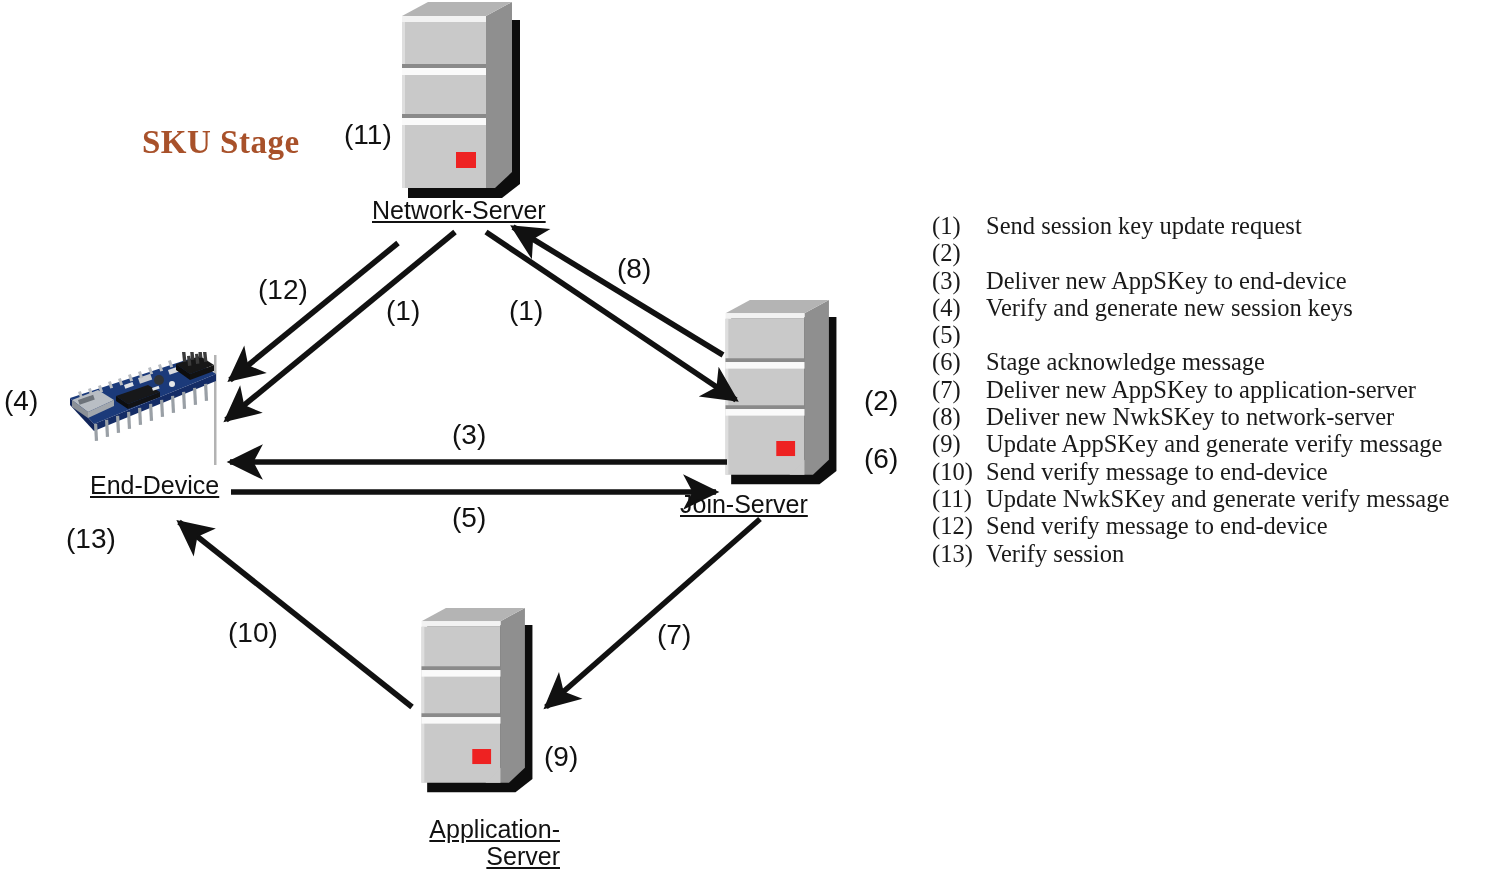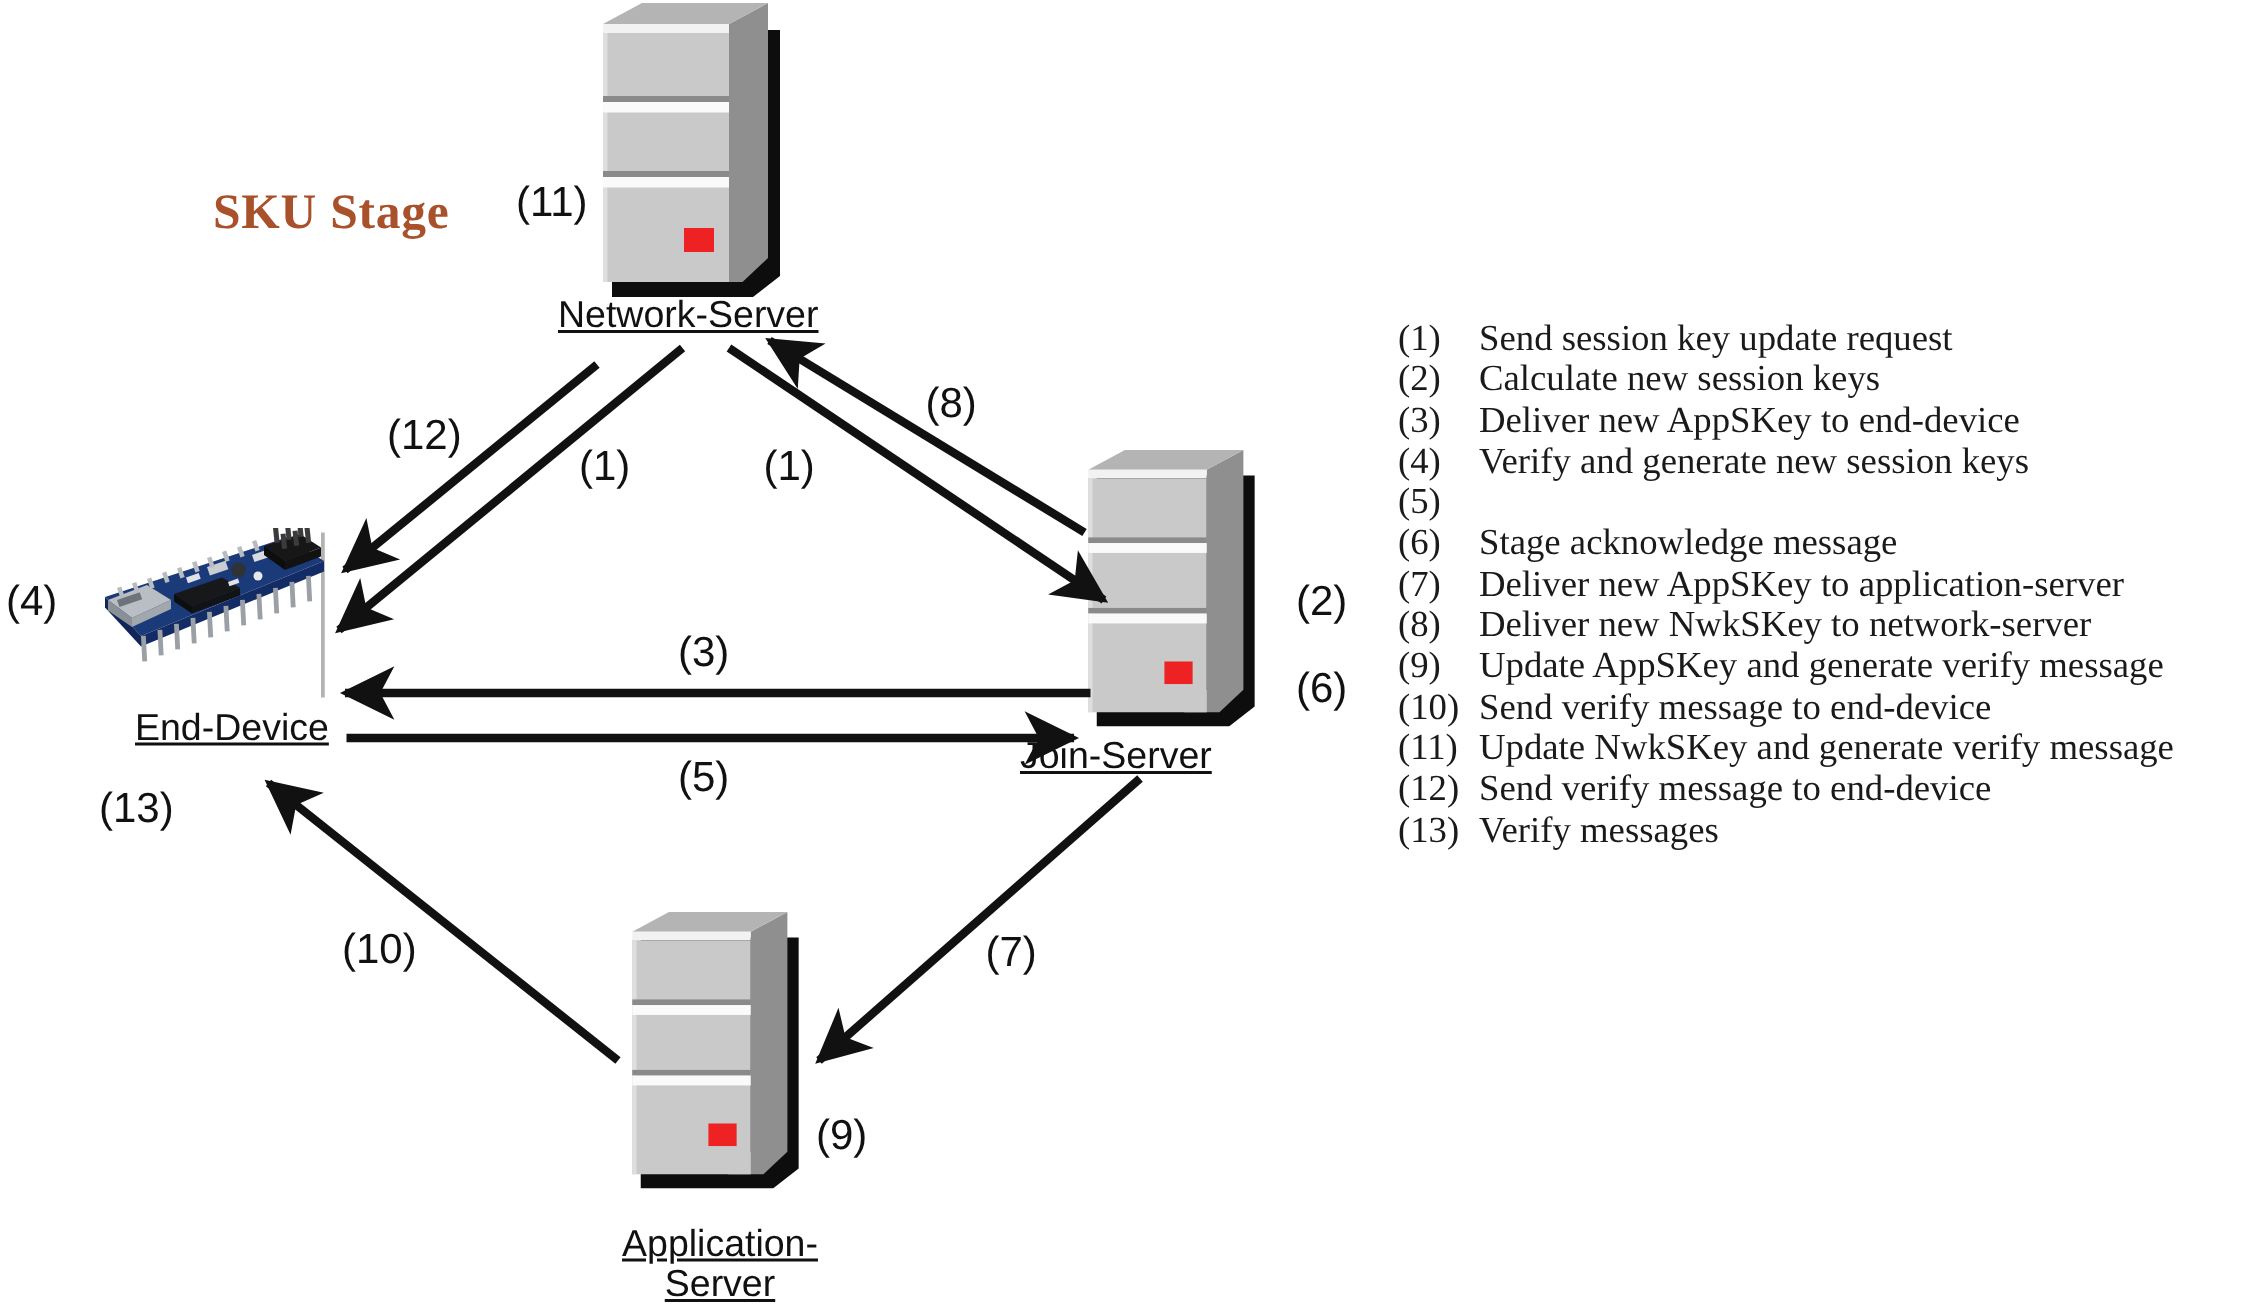--- a/index.html
+++ b/index.html
@@ -15,21 +15,21 @@
 
   
   .lbl{
     position:absolute;
     font-family:"Liberation Sans", sans-serif;
     color:#111111;
     white-space:nowrap;
     line-height:1.05;
   }
   .node-label{font-size:25px;letter-spacing:0px;text-decoration:underline;}
-  .node-label.two-line{white-space:normal;text-align:center;line-height:1.08;}
+  .node-label.two-line{white-space:normal;text-align:right;line-height:1.08;}
   .step-num{font-size:28px;}
 
   .sku-title{
     position:absolute;
     font-family:"Liberation Serif", serif;
     font-weight:bold;
     font-size:33px;
     color:#A8512A;
     letter-spacing:0.5px;
   }
@@ -229,21 +229,20 @@
 
   <div class="lbl step-num" style="left:544px;top:742px;">(9)</div>
 
   <div id="legend">
     <div class="row">
       <span class="num">(1)</span>
       <span class="txt">Send session key update request</span>
     </div>
     <div class="row">
       <span class="num">(2)</span>
-      <span class="txt">Calculate new session keys</span>
     </div>
     <div class="row">
       <span class="num">(3)</span>
       <span class="txt">Deliver new AppSKey to end-device</span>
     </div>
     <div class="row">
       <span class="num">(4)</span>
       <span class="txt">Verify and generate new session keys</span>
     </div>
     <div class="row">
@@ -272,17 +271,17 @@
     <div class="row">
       <span class="num">(11)</span>
       <span class="txt">Update NwkSKey and generate verify message</span>
     </div>
     <div class="row">
       <span class="num">(12)</span>
       <span class="txt">Send verify message to end-device</span>
     </div>
     <div class="row">
       <span class="num">(13)</span>
-      <span class="txt">Verify messages</span>
+      <span class="txt">Verify session</span>
     </div>
   </div>
 
 </div>
 
 </body></html>

